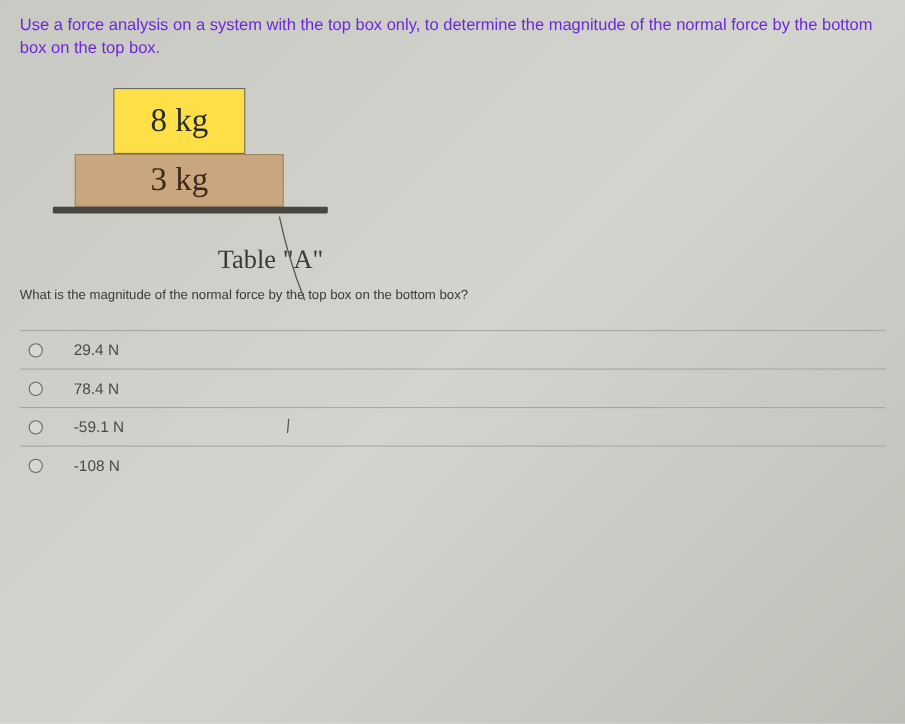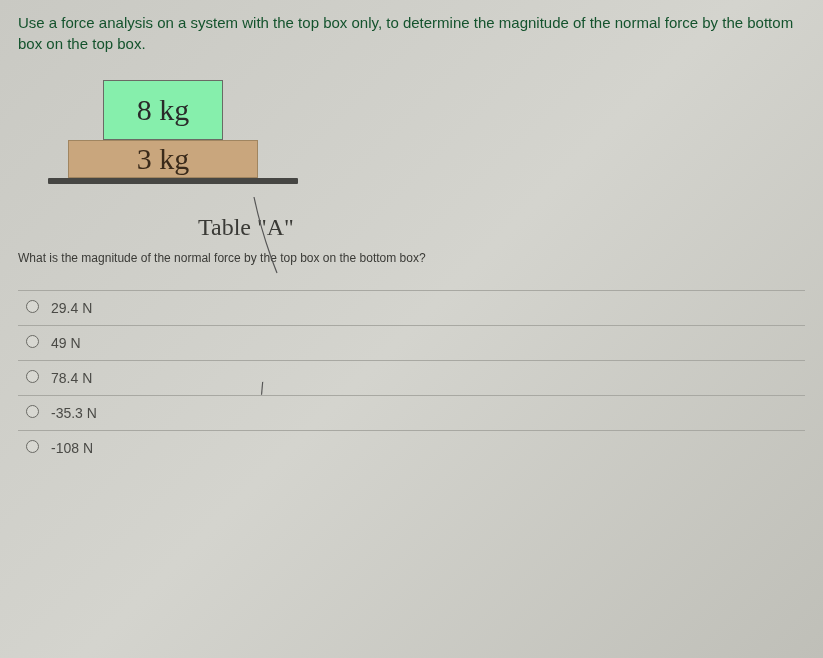--- a/index.html
+++ b/index.html
@@ -9,45 +9,45 @@
       background: linear-gradient(135deg, #c9c9c3 0%, #d4d4ce 50%, #bfbfb8 100%);
       font-family: Arial, sans-serif;
       padding: 12px 18px;
       color: #3a3a38;
       position: relative;
       overflow: hidden;
     }
     .question-intro {
       font-size: 15px;
       line-height: 1.4;
-      color: #14532d;
+      color: #6d28d9;
       margin-bottom: 26px;
     }
     .diagram {
       margin-left: 50px;
       margin-top: 10px;
       position: relative;
       width: 240px;
     }
     .box-top {
       width: 120px;
       height: 60px;
-      background: #86efac;
+      background: #fde047;
       border: 1px solid #6a6a65;
       margin-left: 35px;
       display: flex;
       align-items: center;
       justify-content: center;
       font-size: 30px;
       color: #2a2a2a;
       font-family: Georgia, serif;
     }
     .box-bottom {
       width: 190px;
-      height: 38px;
+      height: 48px;
       background: #c9a67d;
       border: 1px solid #a08560;
       display: flex;
       align-items: center;
       justify-content: center;
       font-size: 30px;
       color: #3a2a1a;
       font-family: Georgia, serif;
     }
     .table-line {
@@ -70,21 +70,22 @@
       margin-top: 10px;
       margin-bottom: 25px;
     }
     .options {
       margin-top: 8px;
     }
     .option-row {
       border-top: 1px solid #a8a8a2;
       padding: 9px 8px;
       display: flex;
-      gap: 12px;
+      align-items: center;
+      gap: 28px;
     }
     .radio {
       width: 13px;
       height: 13px;
       border: 1.5px solid #6a6a65;
       border-radius: 50%;
       background: #d8d8d2;
       flex-shrink: 0;
     }
     .option-label {
@@ -131,27 +132,23 @@
 
 <div class="arrow-mark">/</div>
 
 <div class="options">
   <div class="option-row">
     <span class="radio"></span>
     <span class="option-label">29.4 N</span>
   </div>
   <div class="option-row">
     <span class="radio"></span>
-    <span class="option-label">49 N</span>
-  </div>
-  <div class="option-row">
-    <span class="radio"></span>
     <span class="option-label">78.4 N</span>
   </div>
   <div class="option-row">
     <span class="radio"></span>
-    <span class="option-label">-35.3 N</span>
+    <span class="option-label">-59.1 N</span>
   </div>
   <div class="option-row">
     <span class="radio"></span>
     <span class="option-label">-108 N</span>
   </div>
 </div>
 
 </body></html>

